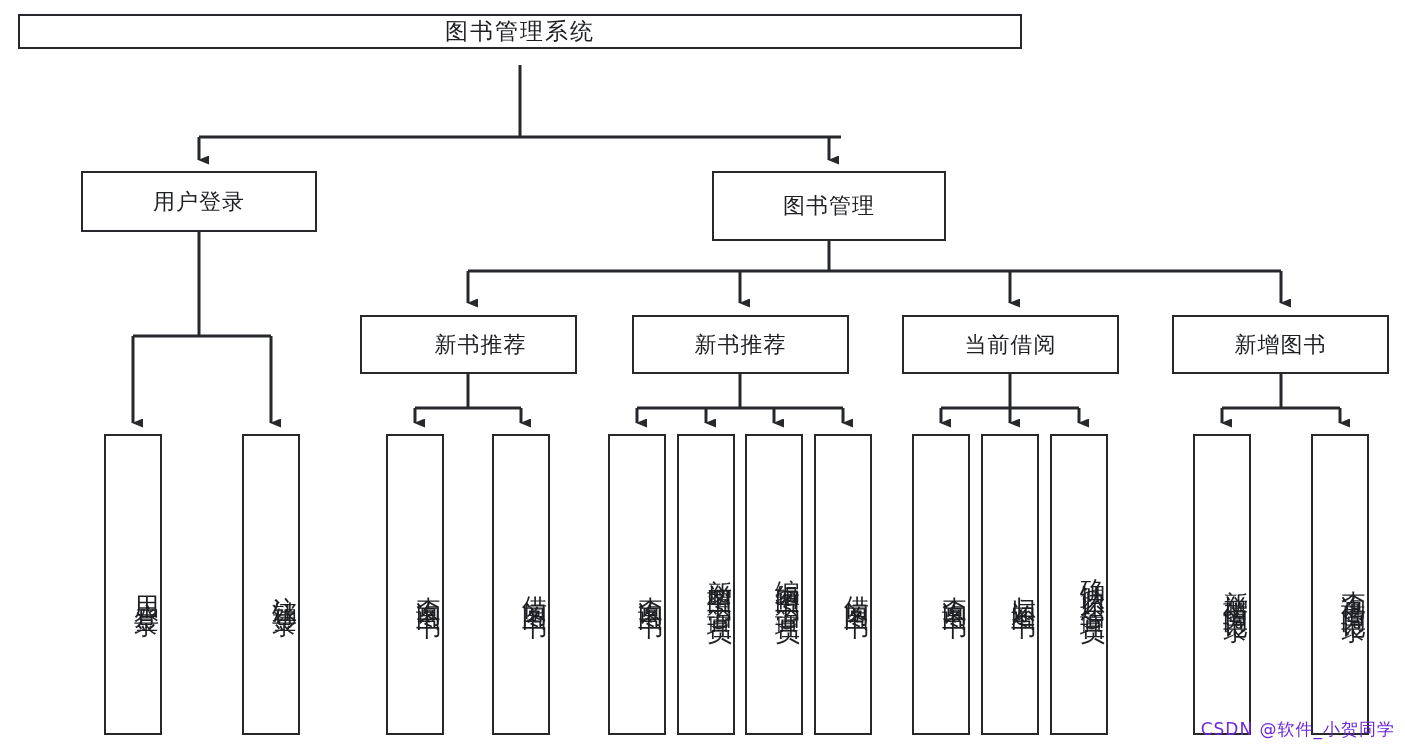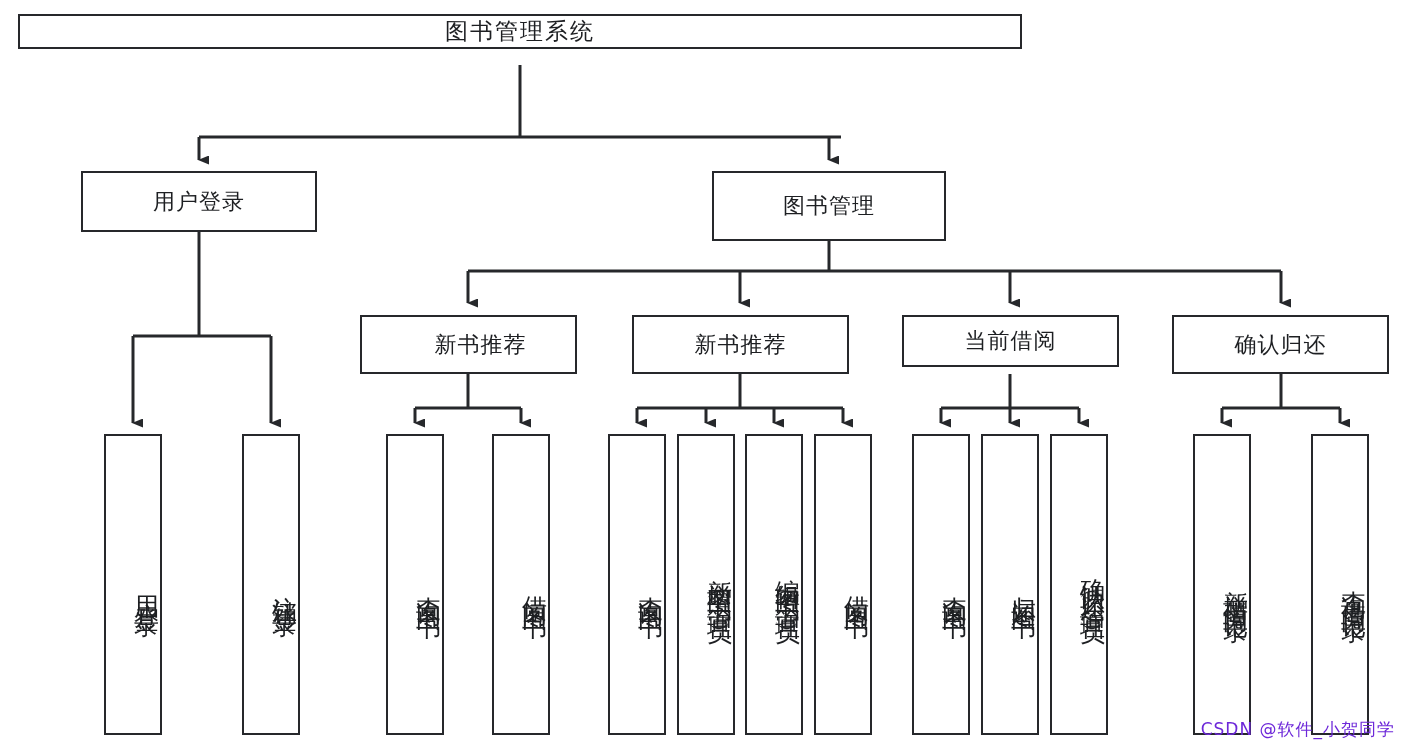--- a/index.html
+++ b/index.html
@@ -106,23 +106,23 @@
   <div class="node root" style="left:18px;top:14px;width:1004px;height:35px;">图书管理系统</div>
 
   <div class="node horiz" style="left:81px;top:171px;width:236px;height:61px;">用户登录</div>
 
   <div class="node horiz" style="left:712px;top:171px;width:234px;height:70px;">图书管理</div>
 
   <div class="node horiz" style="left:360px;top:315px;width:217px;height:59px;padding-left:24px;">新书推荐</div>
 
   <div class="node horiz" style="left:632px;top:315px;width:217px;height:59px;">新书推荐</div>
 
-  <div class="node horiz" style="left:902px;top:315px;width:217px;height:52px;">当前借阅</div>
+  <div class="node horiz" style="left:902px;top:315px;width:217px;height:59px;">当前借阅</div>
 
-  <div class="node horiz" style="left:1172px;top:315px;width:217px;height:59px;">确认归还</div>
+  <div class="node horiz" style="left:1172px;top:315px;width:217px;height:59px;">新增图书</div>
 
   <div class="node vert" style="left:104px;top:434px;width:58px;height:301px;">用户登录</div>
 
   <div class="node vert" style="left:242px;top:434px;width:58px;height:301px;">注销登录</div>
 
   <div class="node vert" style="left:386px;top:434px;width:58px;height:301px;">查询图书</div>
 
   <div class="node vert" style="left:492px;top:434px;width:58px;height:301px;">借阅图书</div>
 
   <div class="node vert" style="left:608px;top:434px;width:58px;height:301px;">查询图书</div>

